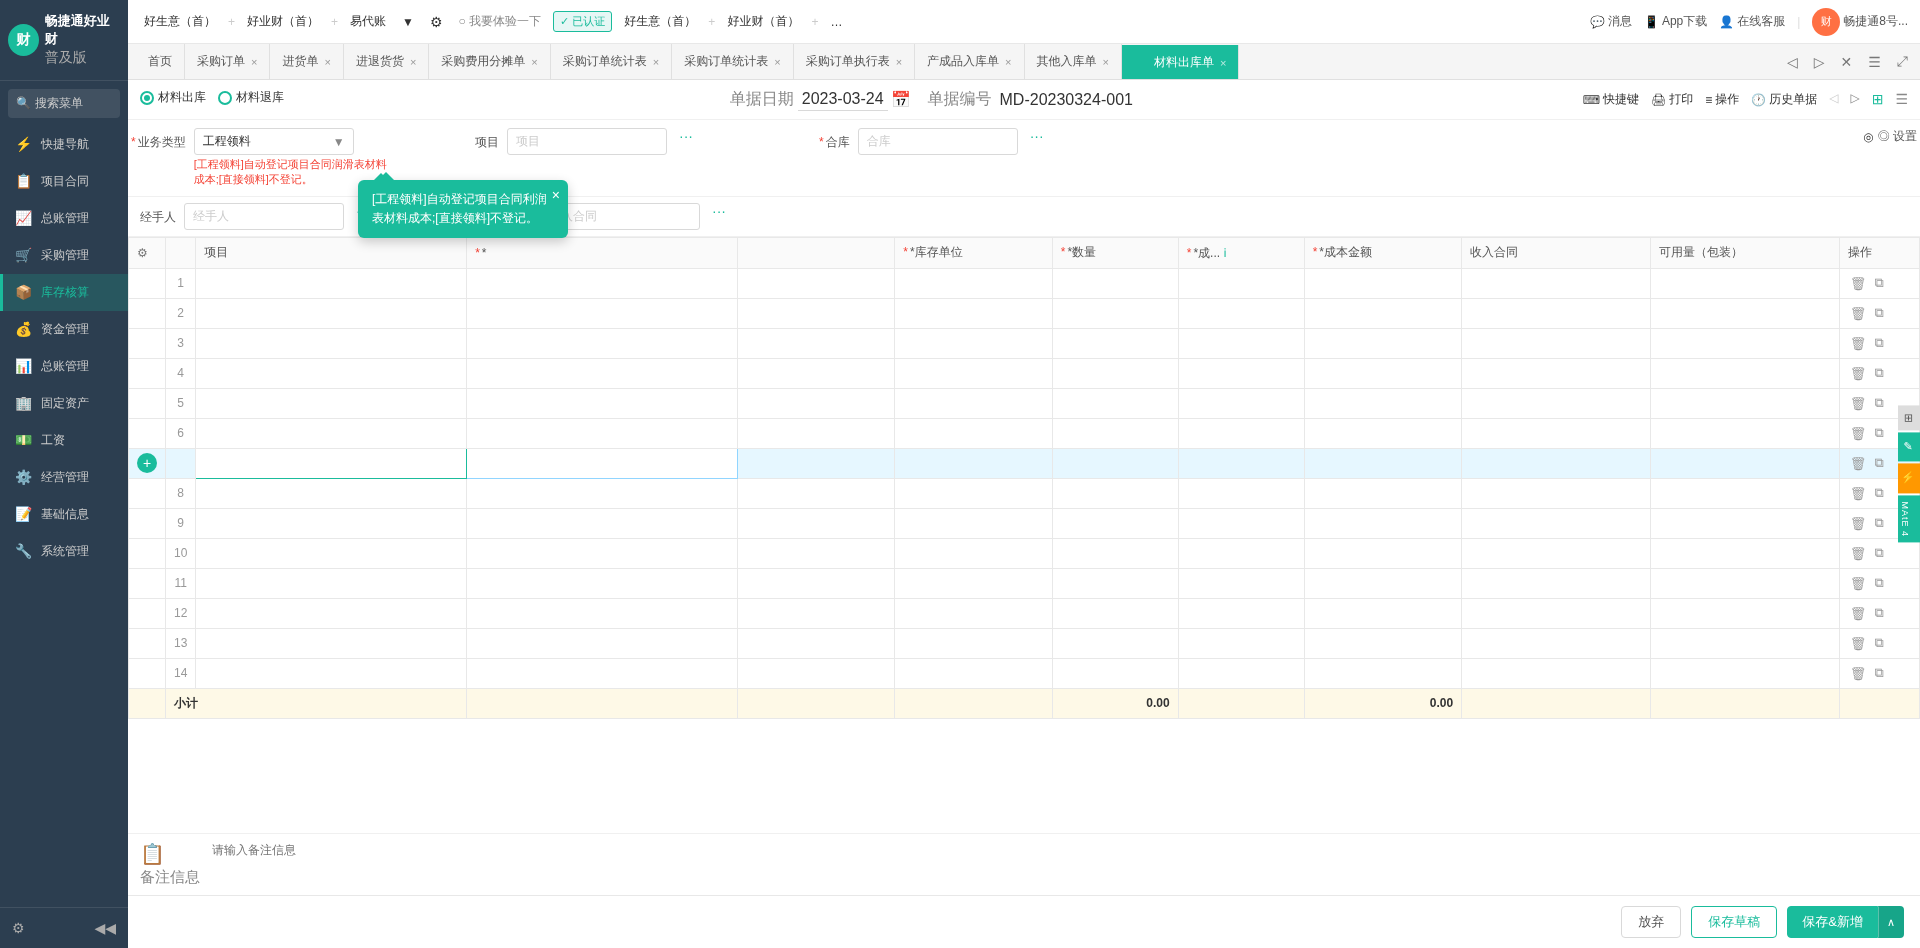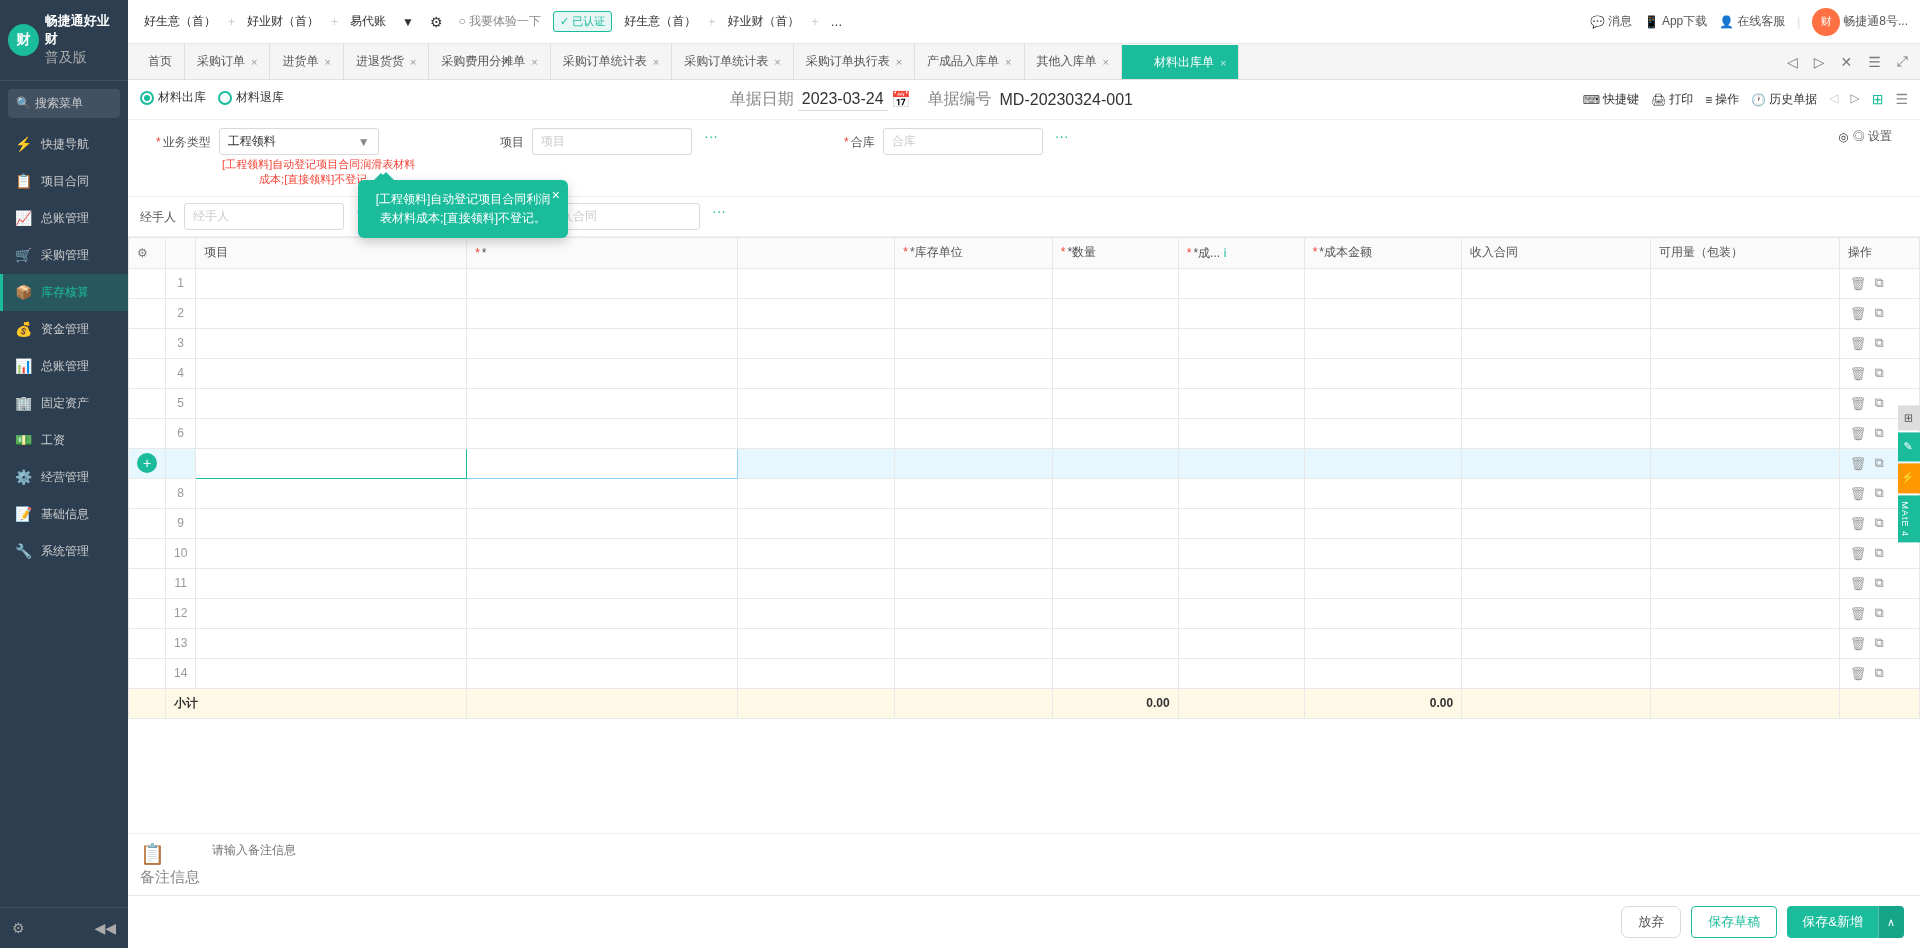--- a/index.html
+++ b/index.html
@@ -84,21 +84,21 @@
     .tooltip-close { position: absolute; top: 6px; right: 8px; cursor: pointer; font-size: 13px; }
     
     
     .notes-section { border-top: 1px solid #f0f0f0; padding: 8px 12px; display: flex; align-items: flex-start; gap: 12px; flex-shrink: 0; min-height: 60px; }
     .notes-icon { color: #1abc9c; font-size: 20px; }
     .notes-input { flex: 1; border: none; outline: none; font-size: 12px; color: #999; resize: none; background: transparent; }
     
     
     .footer-bar { padding: 10px 16px; border-top: 1px solid #e8e8e8; display: flex; justify-content: flex-end; gap: 10px; flex-shrink: 0; background: #fff; }
     .btn { padding: 6px 16px; border-radius: 4px; cursor: pointer; font-size: 13px; border: 1px solid #d9d9d9; }
-    .btn-default { background: #fff; color: #555; border-radius: 7px; }
+    .btn-default { background: #fff; color: #555; }
     .btn-primary-outline { background: #fff; color: #1abc9c; border-color: #1abc9c; }
     .btn-primary-split { display: flex; align-items: stretch; }
     .btn-primary-split .btn-main { background: #1abc9c; color: white; border: 1px solid #1abc9c; padding: 6px 14px; border-radius: 4px 0 0 4px; cursor: pointer; font-size: 13px; }
     .btn-primary-split .btn-arrow { background: #17a589; color: white; border: 1px solid #17a589; padding: 6px 8px; border-radius: 0 4px 4px 0; cursor: pointer; font-size: 11px; border-left: 1px solid rgba(255,255,255,0.3); }
     
     
     .settings-icon { cursor: pointer; color: #777; }
   </style>
 </head>
 <body>
@@ -322,21 +322,21 @@
               <span>历史单据</span>
             </span>
             <span style="color:#ccc">◁</span>
             <span style="cursor:pointer; color:#888">▷</span>
             <span style="cursor:pointer; color:#1abc9c; font-size:14px">⊞</span>
             <span style="cursor:pointer; color:#888; font-size:14px">☰</span>
           </div>
         </div>
       </div>
 
-      <div style="padding: 8px 28px; border-bottom: 1px solid #f0f0f0; display:flex; align-items:flex-start; gap:24px; flex-wrap:wrap; position:relative;text-align:center;">
+      <div style="padding: 8px 3px; border-bottom: 1px solid #f0f0f0; display:flex; align-items:flex-start; gap:24px; flex-wrap:wrap; position:relative;">
 
         <div class="field-group">
           <span class="field-label required">业务类型</span>
           <div style="position:relative;">
             <div class="field-input filled" style="width:160px; border:1px solid #d9d9d9;">
               <span>工程领料</span>
               <span style="color:#888; margin-left:8px;">▼</span>
             </div>
             <div style="color:#f44336; font-size:11px; margin-top:2px; max-width:200px; line-height:1.4;">
               <span>[工程领料]自动登记项目合同润滑表材料成本;[直接领料]不登记。</span>

